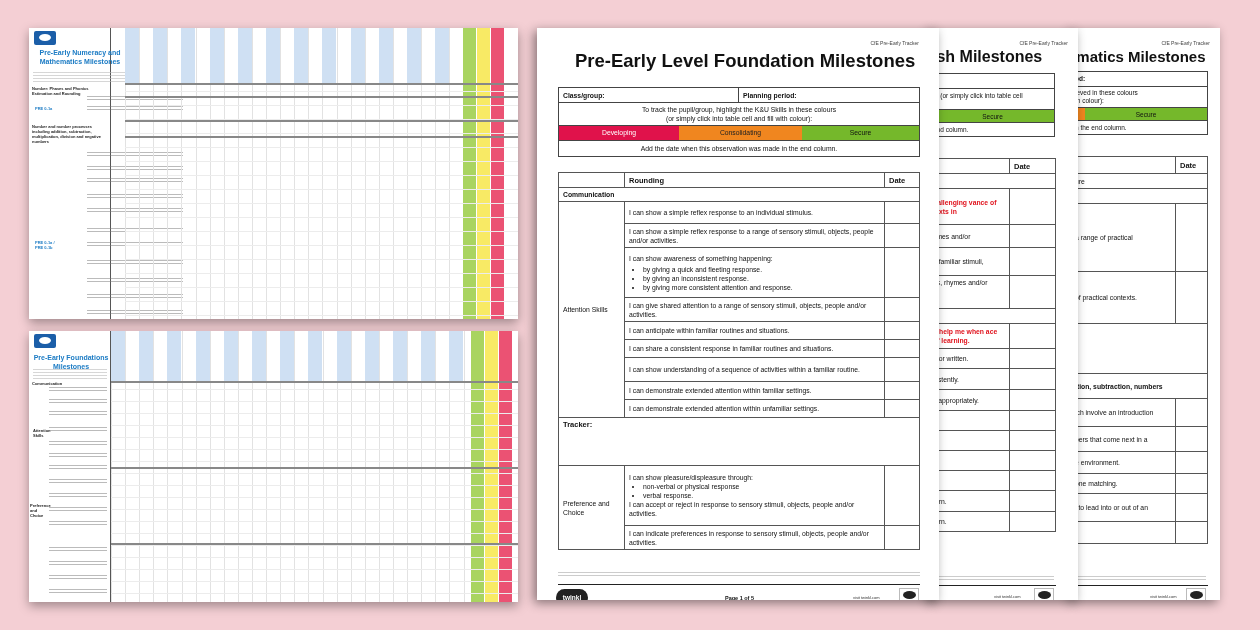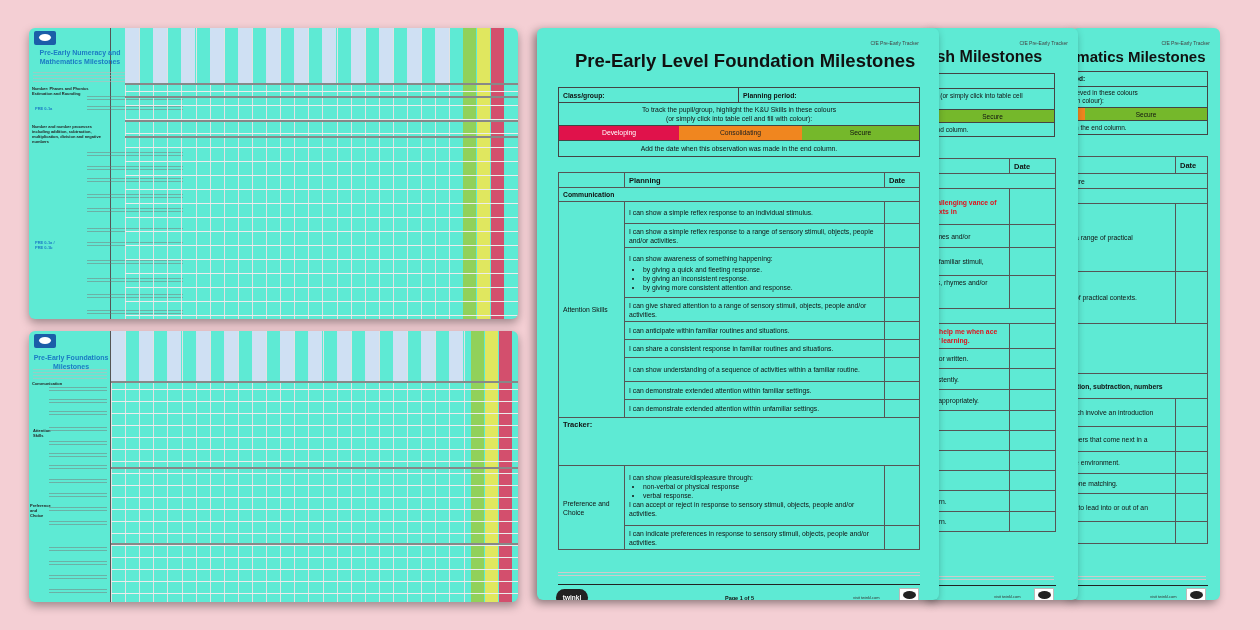--- a/index.html
+++ b/index.html
@@ -5,24 +5,23 @@
   * { box-sizing: border-box; margin: 0; padding: 0; }
   html, body { width: 1260px; height: 630px; overflow: hidden; }
   body {
     background: #f4cfd4;
     font-family: "Liberation Sans", sans-serif;
     position: relative;
     color: #111;
   }
   .sheet {
     position: absolute;
-    background: #5eead4;
+    background: #ffffff;
     box-shadow: 0 4px 10px rgba(0,0,0,0.35);
     overflow: hidden;
-    border-radius: 6px;
   }
   #sheet1 { left: 29px; top: 28px; width: 489px; height: 291px; }
   #sheet2 { left: 29px; top: 331px; width: 489px; height: 271px; }
 
   .ss-left { position: absolute; left: 0; top: 0; width: 82px; height: 100%; border-right: 1.5px solid #555; }
   .ss-logo { position: absolute; left: 5px; top: 3px; width: 22px; height: 14px; background: #1b5ea8; border-radius: 2px; }
   .ss-logo::after { content: ""; position: absolute; left: 5px; top: 3px; width: 12px; height: 7px; background: #fff; border-radius: 50%; }
   .ss-title { position: absolute; left: 6px; width: 90px; font-size: 7px; font-weight: bold; color: #1b7bc4; text-align: center; line-height: 9px; }
   .ss-desc { position: absolute; left: 4px; width: 92px; height: 10px;
     background: repeating-linear-gradient(180deg, #bbb 0 1px, transparent 1px 3px); opacity: .6; }
@@ -437,21 +436,21 @@
     <tr style="height:16px;">
       <td colspan="3" class="center">Add the date when this observation was made in the end column.</td>
     </tr>
   </tbody>
     </table>
 
   <table class="mile" style="left:21px; top:144px; width:362px;">
     <tbody>
         <tr style="height:15px;">
       <th style="width:66px;"></th>
-      <th>Planning</th>
+      <th>Rounding</th>
       <th style="width:35px;">Date</th>
     </tr>
     <tr style="height:14px;">
       <td colspan="3" class="center" style="font-weight:bold;">Communication</td>
     </tr>
     <tr style="height:22px;">
       <td rowspan="9" class="center">Attention Skills</td>
       <td>I can show a simple reflex response to an individual stimulus.</td>
       <td></td>
     </tr>

